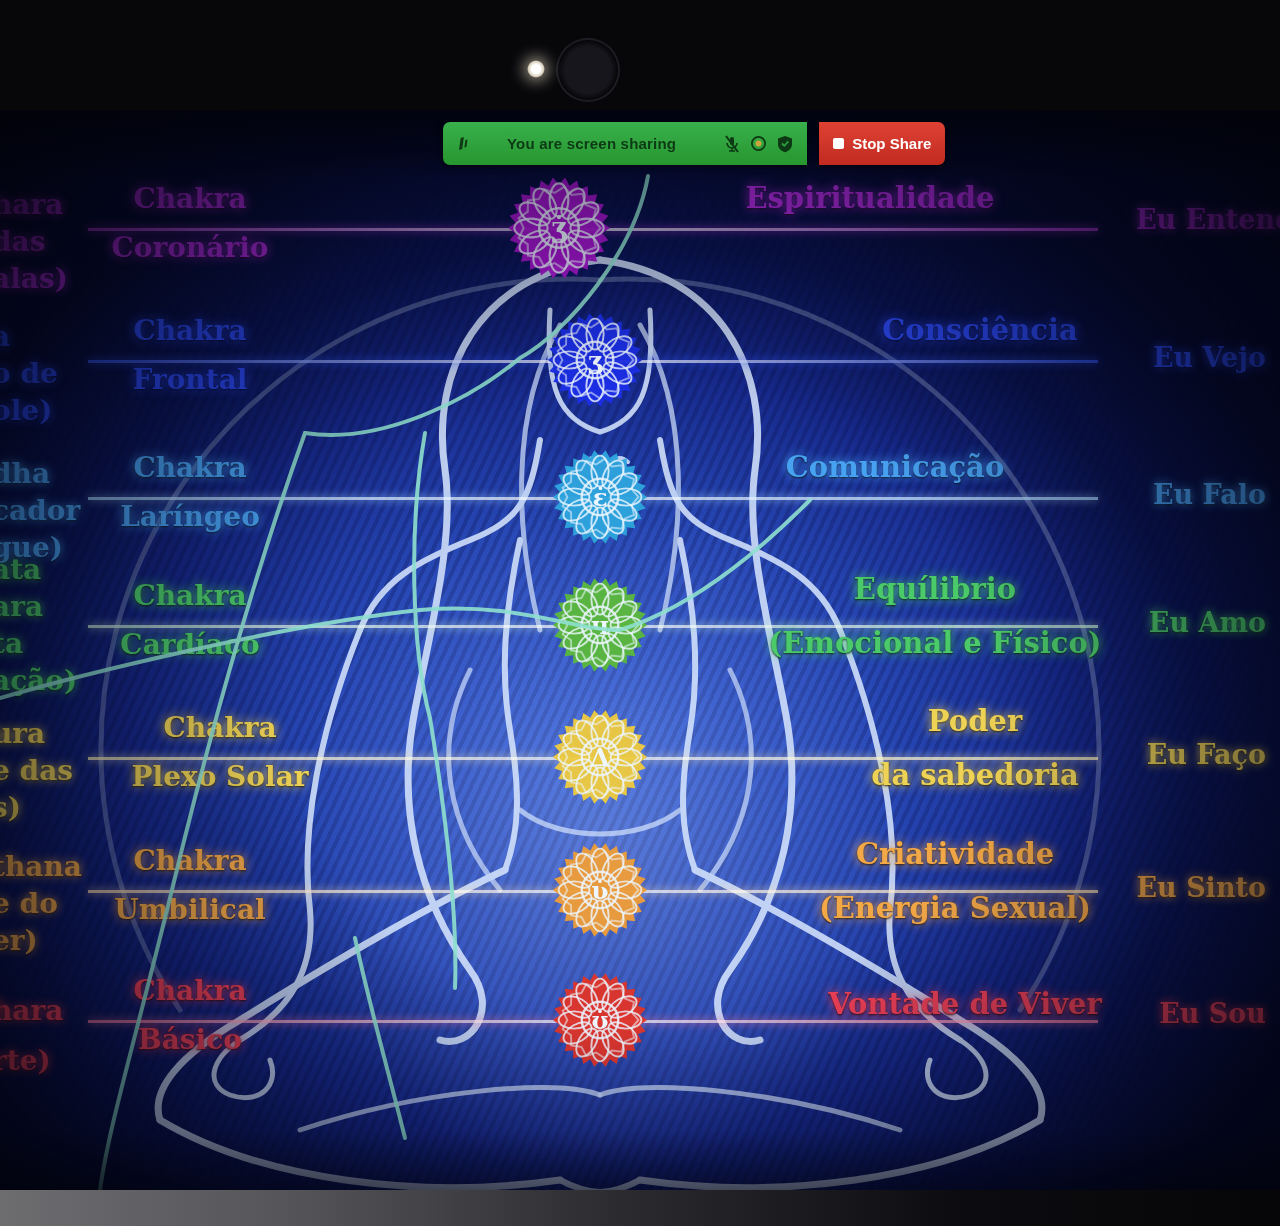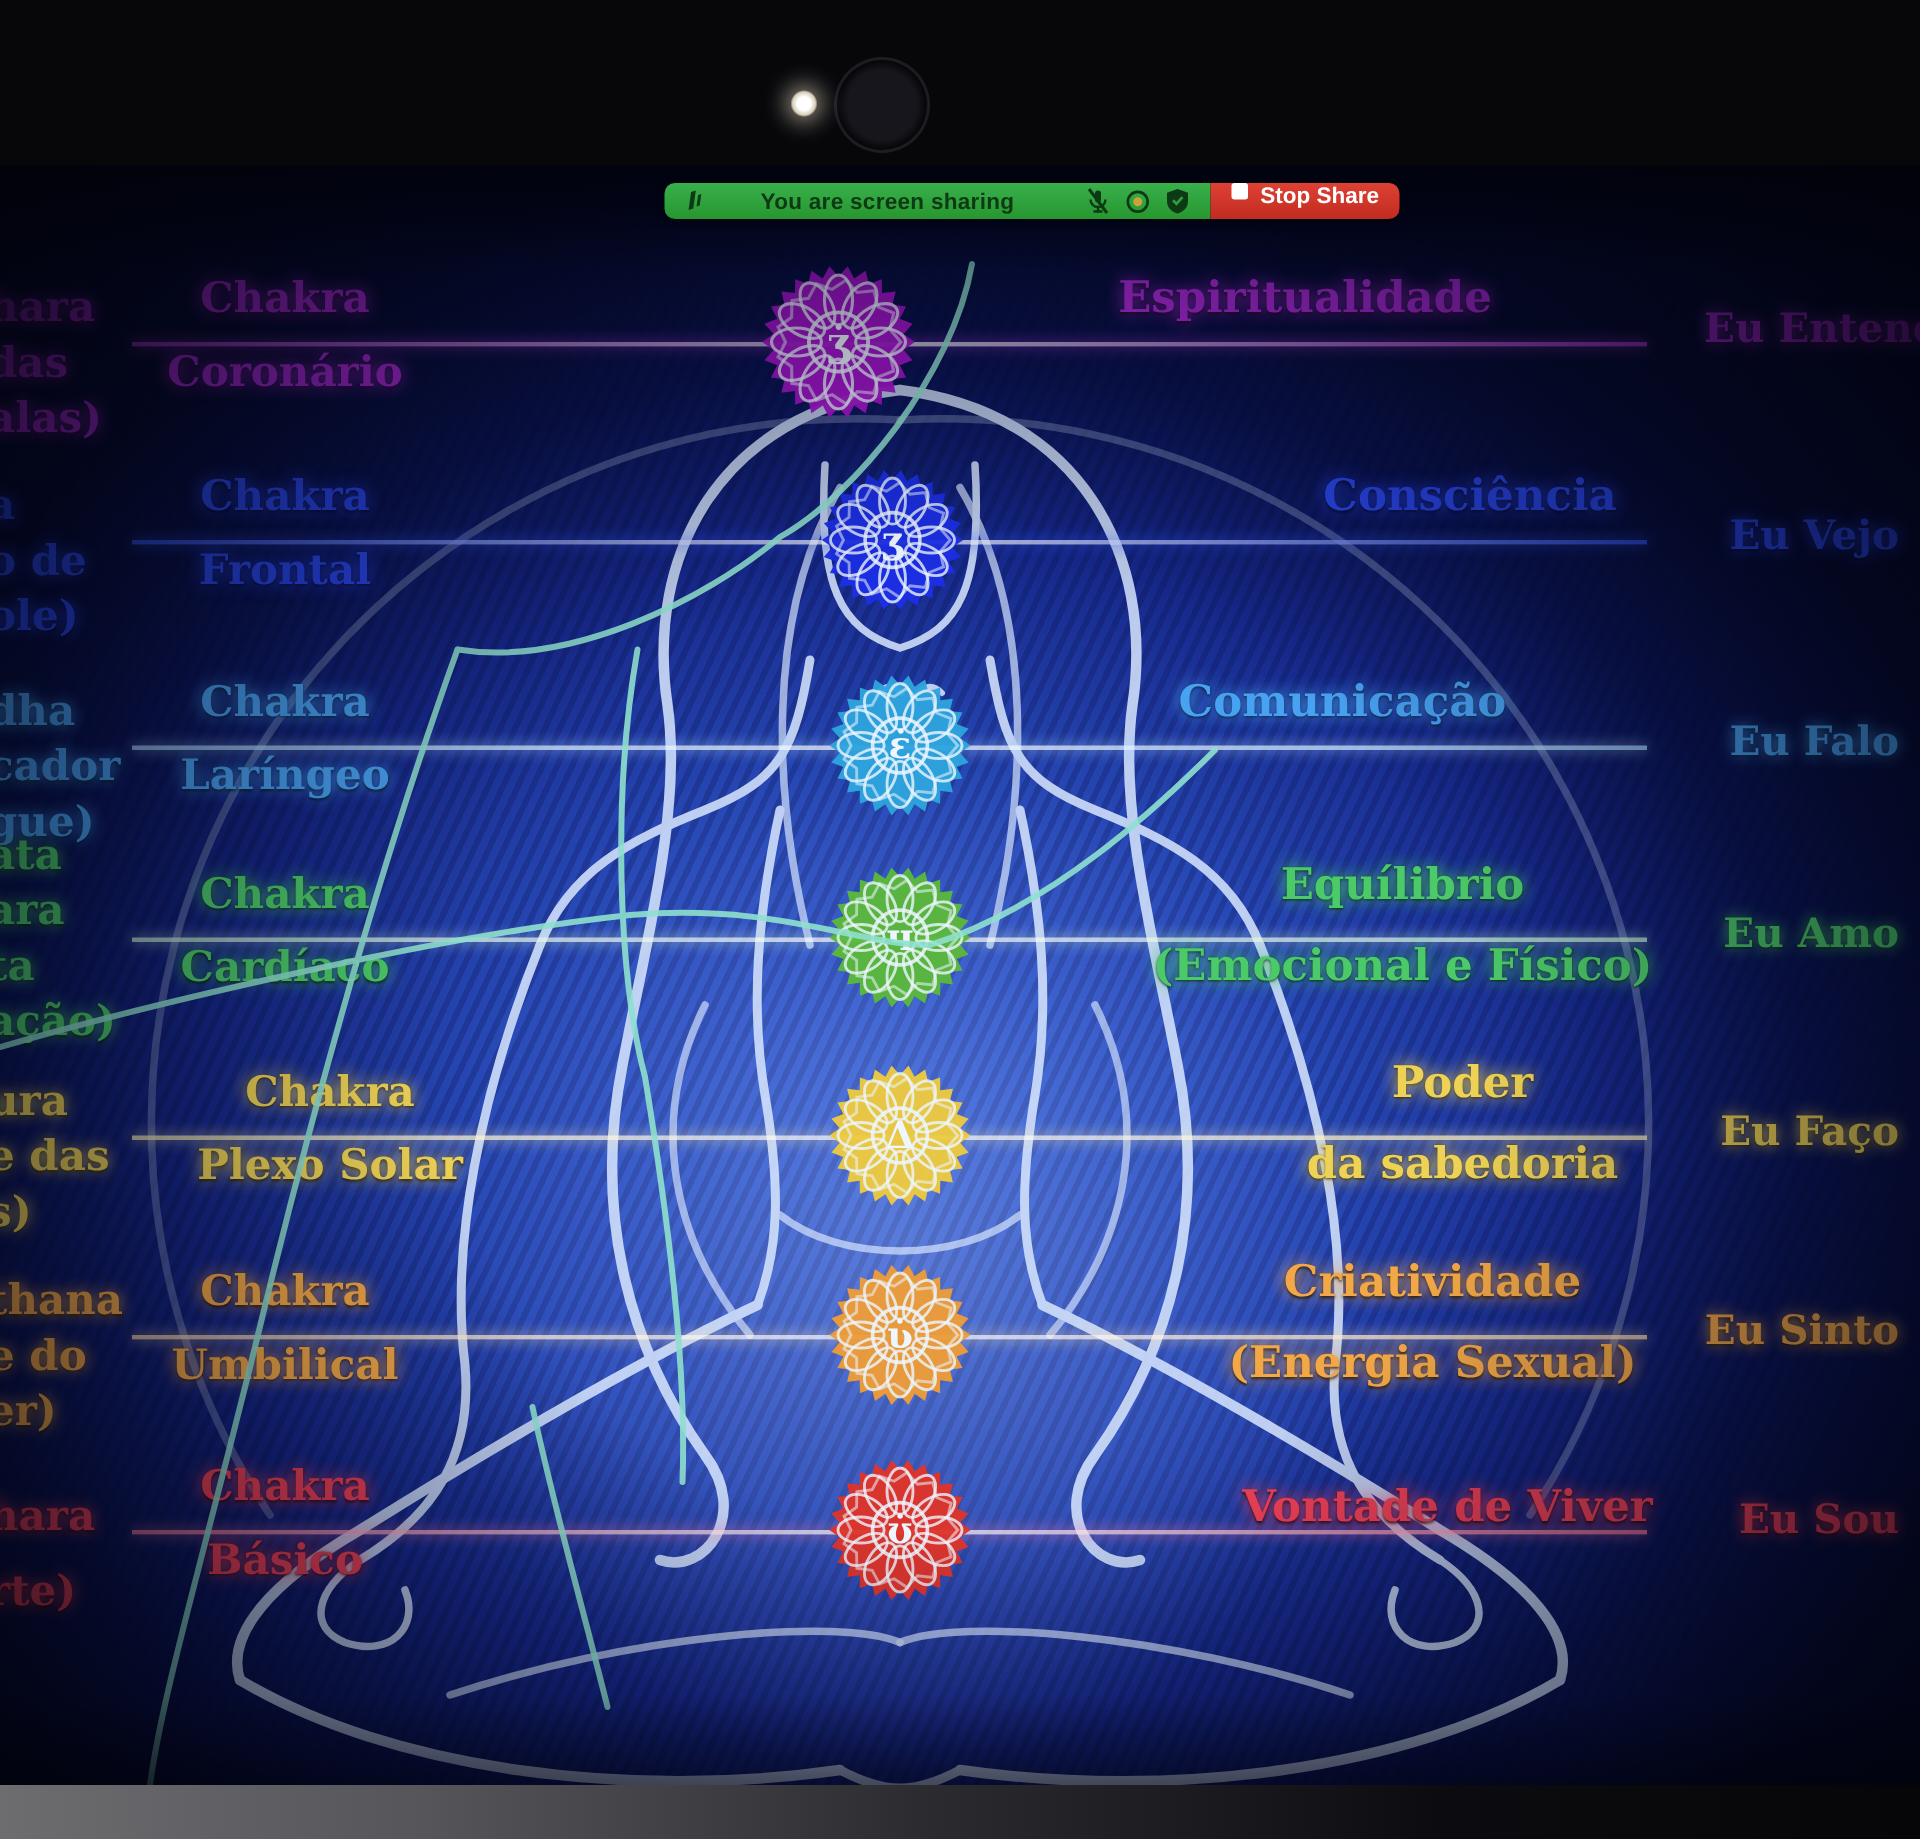--- a/index.html
+++ b/index.html
@@ -21,28 +21,28 @@
            background:repeating-linear-gradient(115deg, rgba(5,10,60,.22) 0 4px, rgba(0,0,0,0) 4px 9px);}
   .glow{position:absolute;inset:0;
         background:radial-gradient(ellipse 430px 470px at 47% 68%, rgba(190,210,255,.28) 0%, rgba(120,150,240,.16) 45%, rgba(0,0,0,0) 72%);}
   .vignette{position:absolute;inset:0;pointer-events:none;
             background:radial-gradient(ellipse at 50% 55%, rgba(0,0,0,0) 38%, rgba(2,4,18,.5) 72%, rgba(1,2,10,.93) 100%),
                        linear-gradient(to bottom, rgba(0,0,5,.85) 0, rgba(0,0,5,0) 70px),
                        linear-gradient(to top, rgba(0,0,8,.5) 0, rgba(0,0,8,0) 60px);}
   .figure-svg,.scribble-svg{position:absolute;left:0;top:0;width:1280px;height:1080px;}
   .figure-svg path,.figure-svg ellipse{stroke:#d9e8ff;fill:none;}
   
-  .banner{position:absolute;left:432px;top:12px;height:24px;display:flex;align-items:stretch;
+  .banner{position:absolute;left:432px;top:12px;height:43px;display:flex;align-items:stretch;
           font-family:"Liberation Sans",sans-serif;font-weight:bold;font-size:15px;
           filter:drop-shadow(0 1px 3px rgba(0,0,0,.6));padding-left:11px;}
   .banner-green{display:flex;align-items:center;gap:10px;padding:0 14px;border-radius:7px 0 0 7px;
                 background:linear-gradient(to bottom,#38b04c,#27962f);color:#0d3a14;}
   .banner-green .txt{margin:0 38px 0 26px;letter-spacing:.2px;}
-  .banner-red{display:flex;align-items:flex-start;gap:8px;padding:0 14px;border-radius:0 7px 7px 0;
-              background:linear-gradient(to bottom,#de4134,#c22b20);color:#fff;cursor:pointer;}
+  .banner-red{display:flex;align-items:center;gap:8px;padding:0 14px;border-radius:0 7px 7px 0;
+              background:linear-gradient(to bottom,#de4134,#c22b20);color:#fff;cursor:pointer;margin-left:12px;}
   .stop-square{width:11px;height:11px;border-radius:2px;background:#fff;}
   .bicon{display:inline-flex;align-items:center;}
   
   .row{position:absolute;left:0;width:1280px;height:120px;}
   .r1{top:58px;} .r2{top:190px;} .r3{top:327px;} .r4{top:455px;} .r5{top:587px;} .r6{top:720px;} .r7{top:850px;}
   .row .rule{position:absolute;left:88px;top:60px;width:1010px;height:3px;opacity:.8;
              background:linear-gradient(to right, var(--line), rgba(255,255,255,.9) 50%, var(--line));
              box-shadow:0 0 9px var(--line);}
   .fragments{position:absolute;left:-8px;top:18px;width:130px;font-weight:bold;font-size:28px;
              line-height:37px;color:var(--c);text-shadow:0 0 10px var(--c),0 1px 2px #000;}

